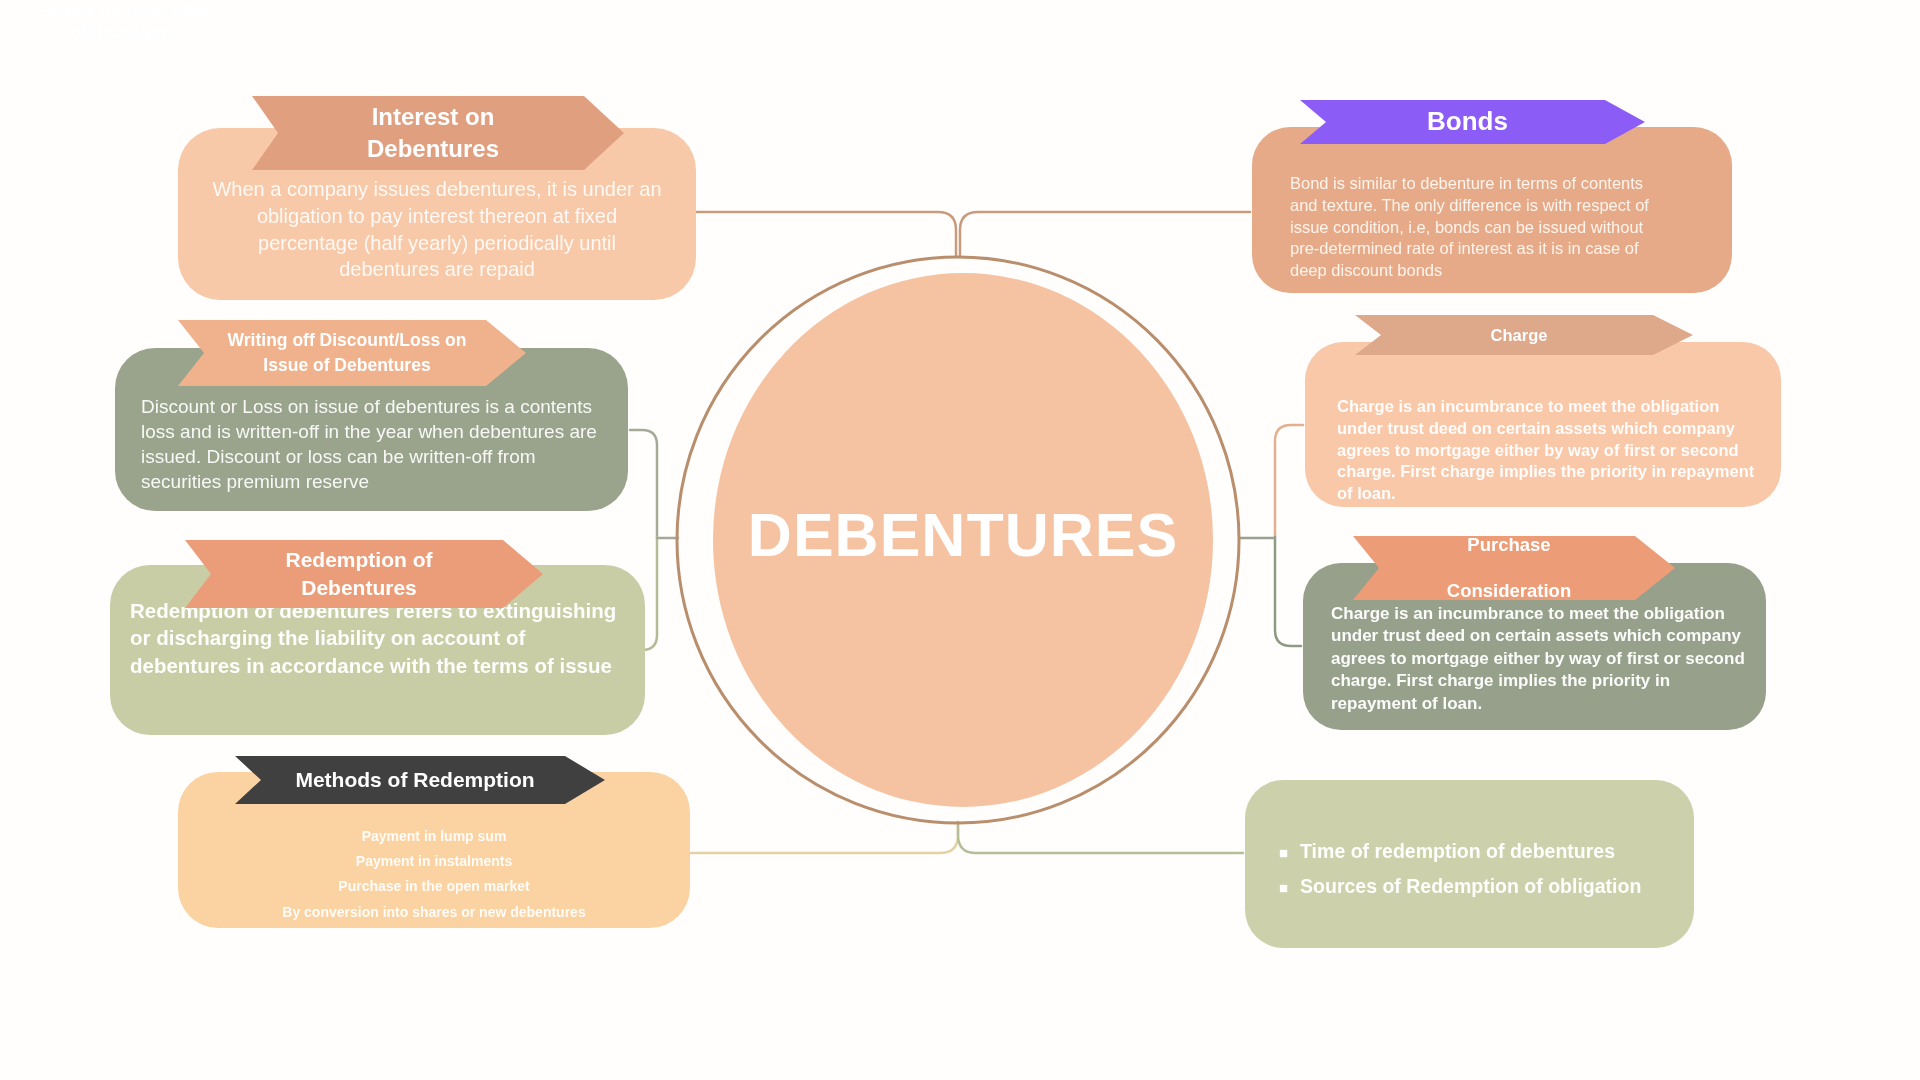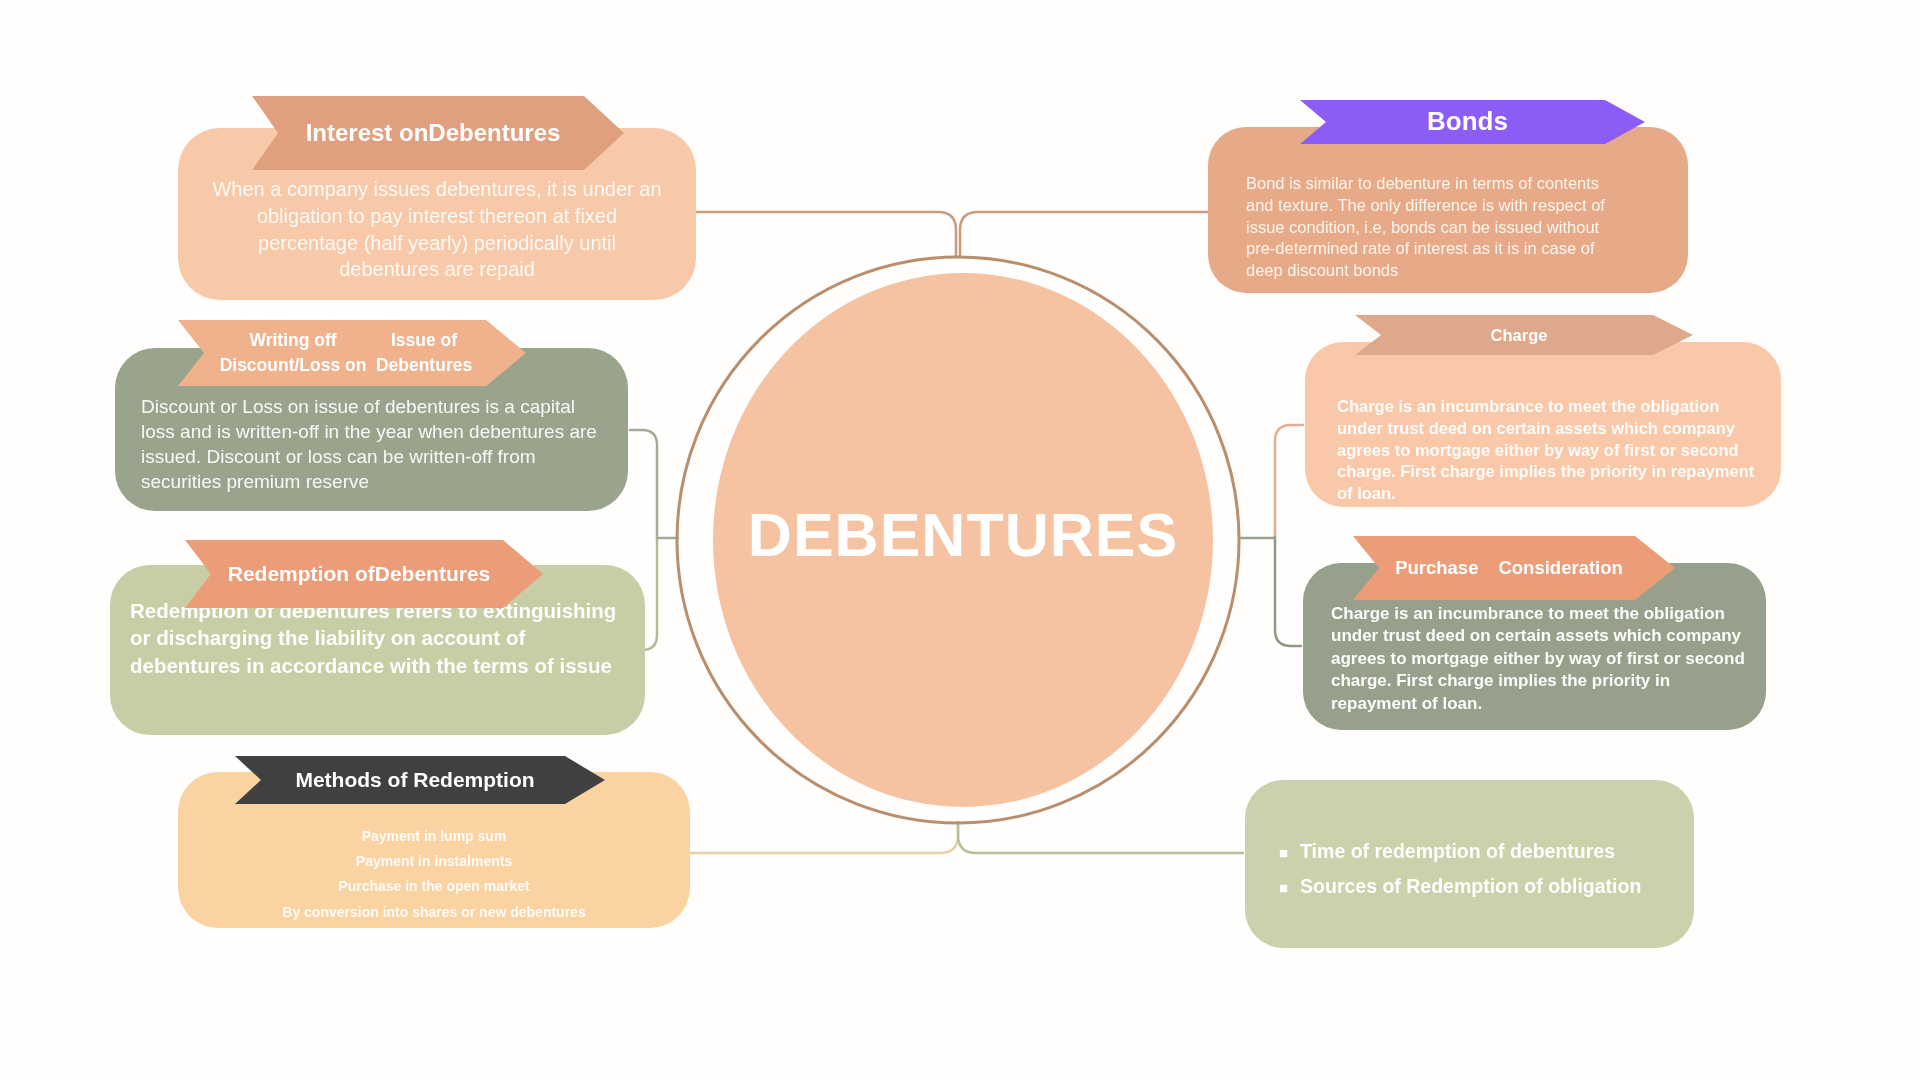--- a/index.html
+++ b/index.html
@@ -7,21 +7,21 @@
     position:relative;width:1920px;height:1080px;background:#fffefd;overflow:hidden;
     font-family:"Liberation Sans","DejaVu Sans",sans-serif;
   }
   svg.connectors{position:absolute;left:0;top:0;width:1920px;height:1080px;}
   .center-title{
     position:absolute;left:698px;top:500px;width:530px;text-align:center;
     font-size:61px;font-weight:bold;color:#ffffff;letter-spacing:1px;
   }
   .node-body{position:absolute;box-sizing:border-box;color:#ffffff;}
   .ribbon{
-    position:absolute;box-sizing:border-box;display:flex;flex-direction:row;
+    position:absolute;box-sizing:border-box;display:flex;flex-direction:column;
     justify-content:center;align-items:center;text-align:center;color:#ffffff;font-weight:bold;
     clip-path:polygon(0 0, calc(100% - 40px) 0, 100% 50%, calc(100% - 40px) 100%, 0 100%, 26px 50%);
     padding:0 48px 0 38px;line-height:1.35;
   }
   
   .n1-body{left:178px;top:128px;width:518px;height:172px;border-radius:42px;background:#f7c9a8;
     padding:48px 28px 0 28px;text-align:center;font-size:20px;line-height:1.34;color:rgba(255,255,255,0.88);}
   .n1-ribbon{left:252px;top:96px;width:372px;height:74px;background:#e0a080;font-size:24px;}
   
   .n2-body{left:115px;top:348px;width:513px;height:163px;border-radius:40px;background:#9aa38c;
@@ -29,21 +29,21 @@
   .n2-ribbon{left:178px;top:320px;width:348px;height:66px;background:#f0b28d;font-size:17.5px;line-height:1.45;}
   
   .n3-body{left:110px;top:565px;width:535px;height:170px;border-radius:40px;background:#c9cda5;
     padding:32px 14px 0 20px;font-size:20.5px;font-weight:bold;line-height:1.34;color:rgba(255,255,255,0.97);}
   .n3-ribbon{left:185px;top:540px;width:358px;height:68px;background:#ea9d78;font-size:21px;justify-content:center;}
   
   .n4-body{left:178px;top:772px;width:512px;height:156px;border-radius:40px;background:#fbd3a2;
     padding:52px 18px 0 18px;text-align:center;font-size:14px;font-weight:bold;line-height:1.8;color:rgba(255,255,255,0.92);}
   .n4-ribbon{left:235px;top:756px;width:370px;height:48px;background:#404040;font-size:21px;}
   
-  .n5-body{left:1208px;top:127px;width:480px;height:166px;border-radius:38px;background:#e7aa88;
+  .n5-body{left:1252px;top:127px;width:480px;height:166px;border-radius:38px;background:#e7aa88;
     padding:46px 64px 0 38px;font-size:16.5px;line-height:1.32;color:rgba(255,252,247,0.9);}
   .n5-ribbon{left:1300px;top:100px;width:345px;height:44px;background:#8b5cf6;font-size:26px;}
   
   .n6-body{left:1305px;top:342px;width:476px;height:165px;border-radius:38px;background:#f8c8a8;
     padding:54px 14px 0 32px;font-size:16.5px;font-weight:bold;line-height:1.32;color:rgba(255,255,255,0.95);}
   .n6-ribbon{left:1355px;top:315px;width:338px;height:40px;background:#dea88a;font-size:16.5px;}
   
   .n7-body{left:1303px;top:563px;width:463px;height:167px;border-radius:38px;background:#96a08a;
     padding:40px 8px 0 28px;font-size:17px;font-weight:bold;line-height:1.32;color:rgba(255,255,255,0.97);}
   .n7-ribbon{left:1353px;top:536px;width:322px;height:64px;background:#ec9c77;font-size:18.5px;line-height:1.4;gap:20px;}
@@ -79,21 +79,21 @@
   </svg>
 
   <div class="center-title">DEBENTURES</div>
 
   <div class="node-body n1-body">When a company issues debentures, it is under an obligation to pay interest thereon at fixed percentage (half yearly) periodically until debentures are repaid</div>
   <div class="ribbon n1-ribbon">
     <span>Interest on</span>
     <span>Debentures</span>
   </div>
 
-  <div class="node-body n2-body">Discount or Loss on issue of debentures is a capital loss and is written-off in the year when debentures are issued. Discount or loss can be written-off from securities premium reserve</div>
+  <div class="node-body n2-body">Discount or Loss on issue of debentures is a contents loss and is written-off in the year when debentures are issued. Discount or loss can be written-off from securities premium reserve</div>
   <div class="ribbon n2-ribbon">
     <span>Writing off Discount/Loss on</span>
     <span>Issue of Debentures</span>
   </div>
 
   <div class="node-body n3-body">Redemption of debentures refers to extinguishing or discharging the liability on account of debentures in accordance with the terms of issue</div>
   <div class="ribbon n3-ribbon">
     <span>Redemption of</span>
     <span>Debentures</span>
   </div>

